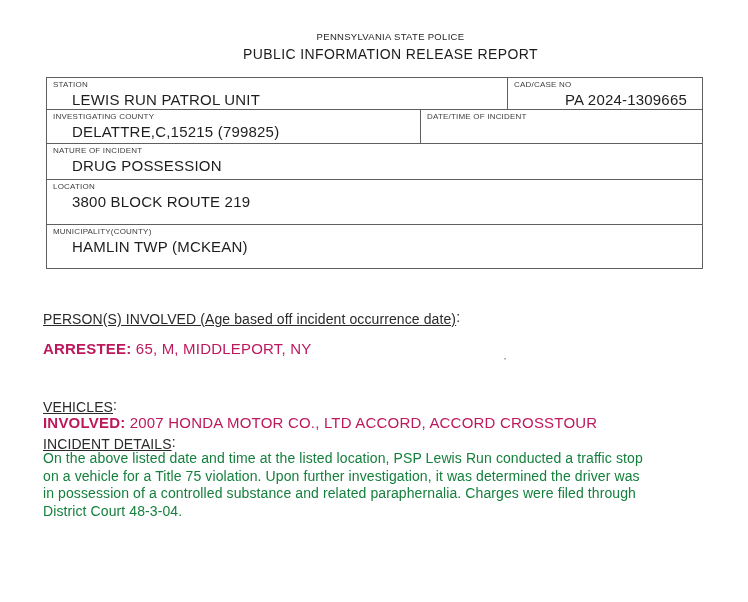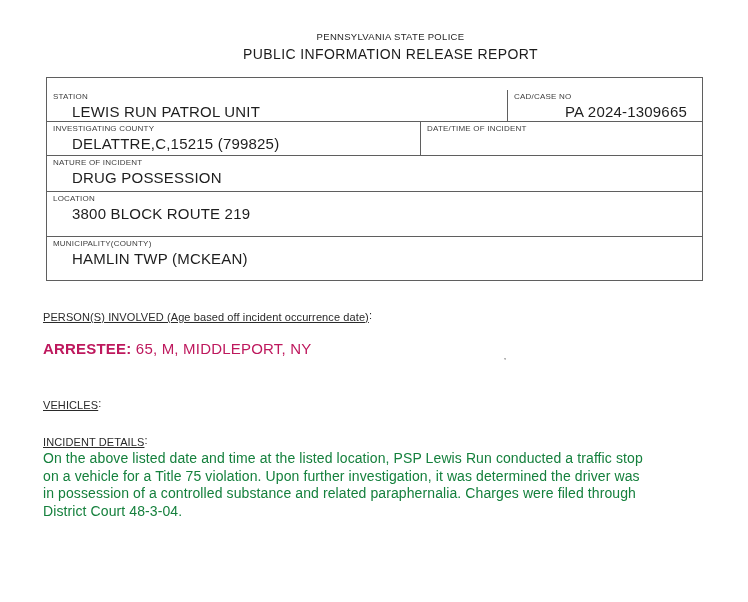--- a/index.html
+++ b/index.html
@@ -16,38 +16,38 @@
 
   
   .ftable {
     position:absolute; left:46px; top:77px; width:657px;
     border:1px solid #5f5f5f;
   }
   .frow { display:flex; border-bottom:1px solid #5f5f5f; }
   .frow:last-child { border-bottom:none; }
   .fcell { position:relative; overflow:hidden; }
   .fcell + .fcell { border-left:1px solid #5f5f5f; }
-  .r1 { height:32px;margin-top:12px; } .r2 { height:34px; } .r3 { height:36px; }
+  .r1 { height:32px; } .r2 { height:34px; } .r3 { height:36px; }
   .r4 { height:45px; } .r5 { height:43px; }
   .c-station { width:460px; } .c-cad { flex:1; }
   .c-officer { width:373px; } .c-datetime { flex:1; }
   .c-full { width:100%; }
   .cell-label {
     font-size:8px; color:#3d3d3d; letter-spacing:0.2px;
     padding:2px 0 0 6px; line-height:9px; white-space:nowrap;
   }
   .cell-value {
     font-size:15px; color:#1e1e1e; letter-spacing:0.2px;
     padding-left:25px; margin-top:2px; white-space:nowrap;
   }
   .cell-value.right { padding-left:0; padding-right:15px; text-align:right; }
   .cell-value.right2 { padding-left:0; padding-right:9px; text-align:right; }
 
   
-  .sec-label { position:absolute; left:43px; font-size:11px; color:#2a2a2a; letter-spacing:0.1px; white-space:nowrap; }
+  .sec-label { position:absolute; left:43px; font-size:14px; color:#2a2a2a; letter-spacing:0.1px; white-space:nowrap; }
   .sec-label .ul { text-decoration:underline; }
   .sec-label .colon { display:inline-block; transform:translateY(-2px); }
   .entry { position:absolute; left:43px; font-size:15px; letter-spacing:0.2px; white-space:nowrap; color:#be185d; }
   .entry .role { font-weight:bold; }
   .para {
     position:absolute; left:43px; top:450px; width:668px;
     font-size:14px; line-height:17.6px; color:#15803d; letter-spacing:0.1px;
   }
   .para .pline { white-space:nowrap; }
   .artifact { position:absolute; left:504px; top:356px; font-size:9px; color:#555; letter-spacing:-1px; }
@@ -106,20 +106,24 @@
 
   <div class="entry" style="top:340px">
     <span class="role">ARRESTEE:</span>
     <span class="detail">65, M, MIDDLEPORT, NY</span>
   </div>
 
   <div class="artifact">’</div>
 
   <div class="sec-label" style="top:399px"><span class="ul">VEHICLES</span><span class="colon">:</span></div>
 
+  <div class="entry" style="top:414px">
+    <span class="role">INVOLVED:</span>
+    <span class="detail">2007 HONDA MOTOR CO., LTD ACCORD, ACCORD CROSSTOUR</span>
+  </div>
 
   <div class="sec-label" style="top:436px"><span class="ul">INCIDENT DETAILS</span><span class="colon">:</span></div>
 
   <div class="para">
     <div class="pline">On the above listed date and time at the listed location, PSP Lewis Run conducted a traffic stop</div>
     <div class="pline">on a vehicle for a Title 75 violation. Upon further investigation, it was determined the driver was</div>
     <div class="pline">in possession of a controlled substance and related paraphernalia. Charges were filed through</div>
     <div class="pline">District Court 48-3-04.</div>
   </div>
 

